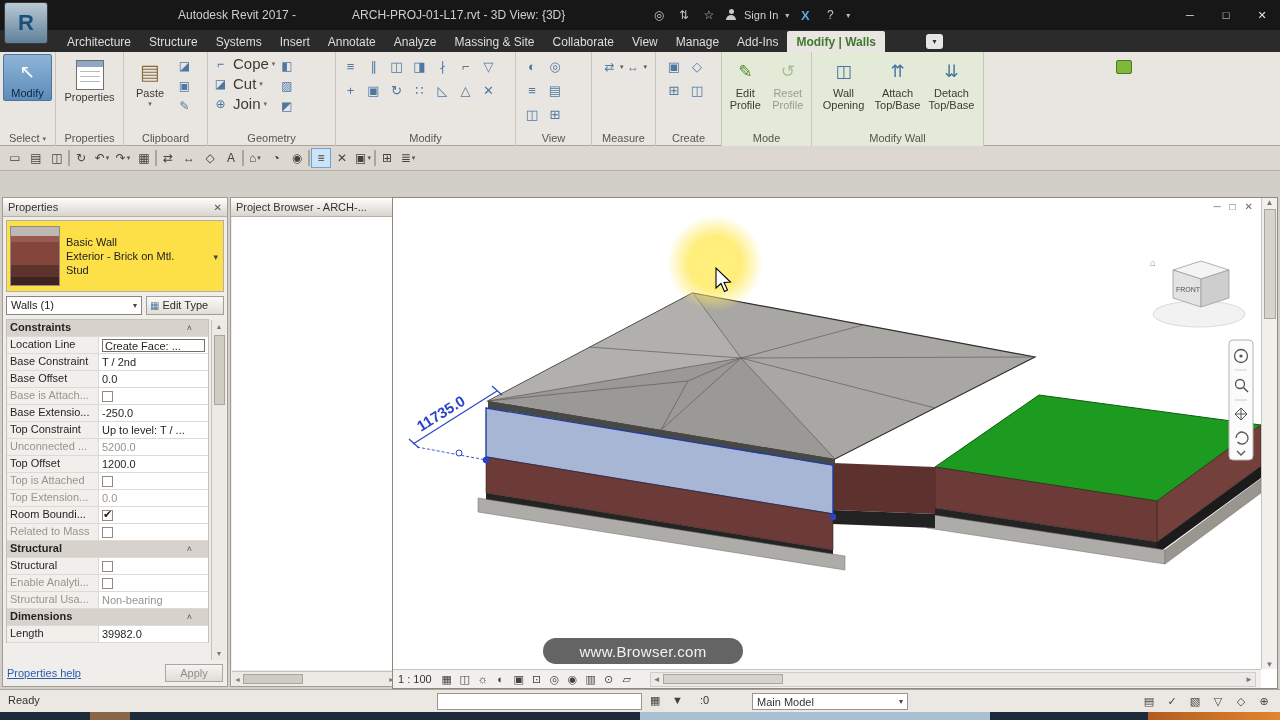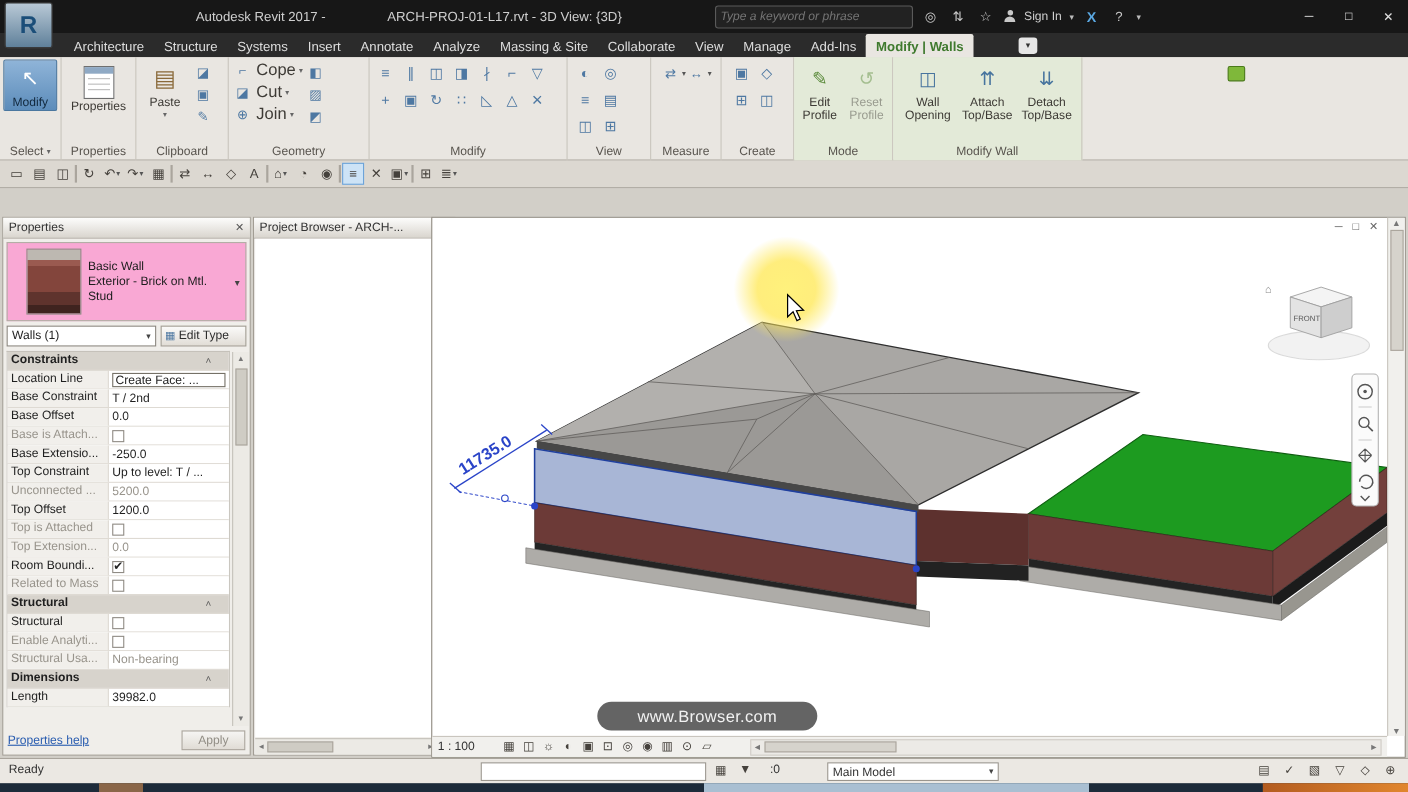--- a/index.html
+++ b/index.html
@@ -64,21 +64,21 @@
 .qicon.sep{min-width:1px;width:1px;height:16px;background:#aaa59d;padding:0;font-size:0;}
 .qcaret{display:none;font-size:7px;margin-left:1px;color:#555;}
 .qcaret.on{display:inline;}
 
 
 .palette{position:absolute;top:197px;height:490px;background:#f0eeea;border:1px solid #a29d94;}
 #propPalette{left:2px;width:226px;}
 #browserPalette{left:230px;width:184px;}
 .pal-title{height:19px;background:linear-gradient(#fdfdfc,#d9d5ce);border-bottom:1px solid #b5b0a8;display:flex;align-items:center;padding:0 5px;font-size:11px;color:#333;}
 .pal-close{margin-left:auto;font-size:10px;color:#555;}
-.typebox{margin:3px;height:72px;background:#f9a8d4;border:1px solid #b3aea6;display:flex;align-items:center;padding:17px;position:relative;}
+.typebox{margin:3px;height:72px;background:#fde047;border:1px solid #b3aea6;display:flex;align-items:center;padding:3px;position:relative;}
 .wallthumb{width:50px;height:60px;border:1px solid #8f8b84;background:linear-gradient(180deg,#bdb8b1 0 9px,#9a5a50 9px 15px,#83453c 15px 38px,#5f332d 38px 50px,#3f231f 50px 60px);}
 .typename{margin-left:6px;font-size:11px;line-height: 14px;color:#1d1d1d;}
 .typecaret{position:absolute;right:5px;top:31px;font-size:9px;color:#444;}
 .editrow{display:flex;align-items:center;margin:0 3px 4px;gap:4px;height:20px;}
 .combo{flex:1;height:19px;background:#fff;border:1px solid #8a867e;font-size:11px;display:flex;align-items:center;padding:0 4px;}
 .combo .cend{margin-left:auto;font-size:8px;color:#444;}
 .edittype-btn{width:78px;height:19px;border:1px solid #a39e95;background:linear-gradient(#fbfaf9,#e1ddd6);font-size:11px;display:flex;align-items:center;gap:3px;padding:0 3px;color:#2c2c2c;}
 .etg{font-size:10px;color:#4e78a2;}
 .pgrid{margin:0 18px 0 3px;border:1px solid #c5c1ba;border-bottom:none;background:#fff;}
 .prow{display:flex;height:17px;font-size:11px;border-bottom:1px solid #dedad3;background:#fff;align-items:stretch;}
@@ -108,21 +108,21 @@
 .bscrollh{position:absolute;left:1px;right:16px;bottom:0;height:15px;background:#eceae5;border-top:1px solid #c5c1ba;display:flex;align-items:center;font-size:7px;color:#777;padding:0 2px;gap:2px;}
 .bscrollh .sthumbh{width:60px;height:10px;background:#cfccc4;border:1px solid #aaa59d;}
 
 
 .viewport{position:absolute;left:392px;top:197px;width:886px;height:492px;background:#fff;border:1px solid #8d887e;}
 .scene{position:absolute;left:0;top:0;width:868px;height:471px;}
 .vp-winctrl{position:absolute;right:24px;top:3px;display:flex;gap:9px;color:#666;font-size:10px;z-index:4;}
 .vscroll{position:absolute;right:0;top:0;bottom:19px;width:16px;background:#f1f0ed;border-left:1px solid #c9c5be;display:flex;flex-direction:column;align-items:center;font-size:8px;color:#777;}
 .vscroll .sthumbv{width:12px;height:110px;background:#d6d3cc;border:1px solid #aba69d;margin-top:2px;}
 .vscroll .endarrow{margin-top:auto;}
-.vp-bottom{position:absolute;left:0;right:16px;bottom:0;height:19px;background:#f1f0ed;border-top:1px solid #c9c5be;display:flex;align-items:center;padding:0 5px;gap:18px;font-size:11px;color:#333;}
+.vp-bottom{position:absolute;left:0;right:16px;bottom:0;height:19px;background:#f1f0ed;border-top:1px solid #c9c5be;display:flex;align-items:center;padding:0 5px;gap:2px;font-size:11px;color:#333;}
 .vp-scale{margin-right:4px;white-space:nowrap;}
 .vpicon{width:18px;height:16px;text-align:center;line-height:16px;font-size:11px;color:#45413c;}
 .hscroll{flex:1;display:flex;align-items:center;margin-left:12px;background:#eceae6;border:1px solid #d0cdc6;height:15px;font-size:8px;color:#777;padding:0 2px;gap:2px;}
 .hscroll .sthumbh{width:120px;height:10px;background:#d6d3cc;border:1px solid #aba69d;}
 .watermark{position:absolute;left:150px;top:440px;width:200px;height:26px;border-radius:13px;background:rgba(78,78,78,0.88);color:#f2f2f2;display:flex;align-items:center;justify-content:center;font-size:15px;letter-spacing:.3px;z-index:3;}
 
 
 .statusbar{position:absolute;left:0;top:689px;width:1280px;height:23px;background:#ebe8e3;border-top:1px solid #a9a49c;font-size:11px;color:#333;}
 .sb-ready{position:absolute;left:8px;top:4px;}
 .sb-field1{position:absolute;left:437px;top:3px;width:205px;height:17px;background:#fff;border:1px solid #9a958d;}
@@ -145,23 +145,20 @@
 
 <div class="titlebar">
   <div class="revit-logo">
       <span>R</span>
     </div>
   <div class="tb-title">
     <span>Autodesk Revit 2017 -</span>
     <span>ARCH-PROJ-01-L17.rvt - 3D View: {3D}</span>
   </div>
   <div class="infocenter">
-    <div class="searchwrap">
-      <input class="searchbox" placeholder="Type a keyword or phrase" style="">
-    </div>
     <span class="ic-icon">◎</span>
     <span class="ic-icon">⇅</span>
     <span class="ic-icon">☆</span>
     <span class="person-icon"></span>
     <span class="signin-label">Sign In</span>
     <span class="tiny-caret">▾</span>
     <span class="ic-icon exchange-x">X</span>
     <span class="ic-icon">?</span>
     <span class="tiny-caret">▾</span>
   </div>

